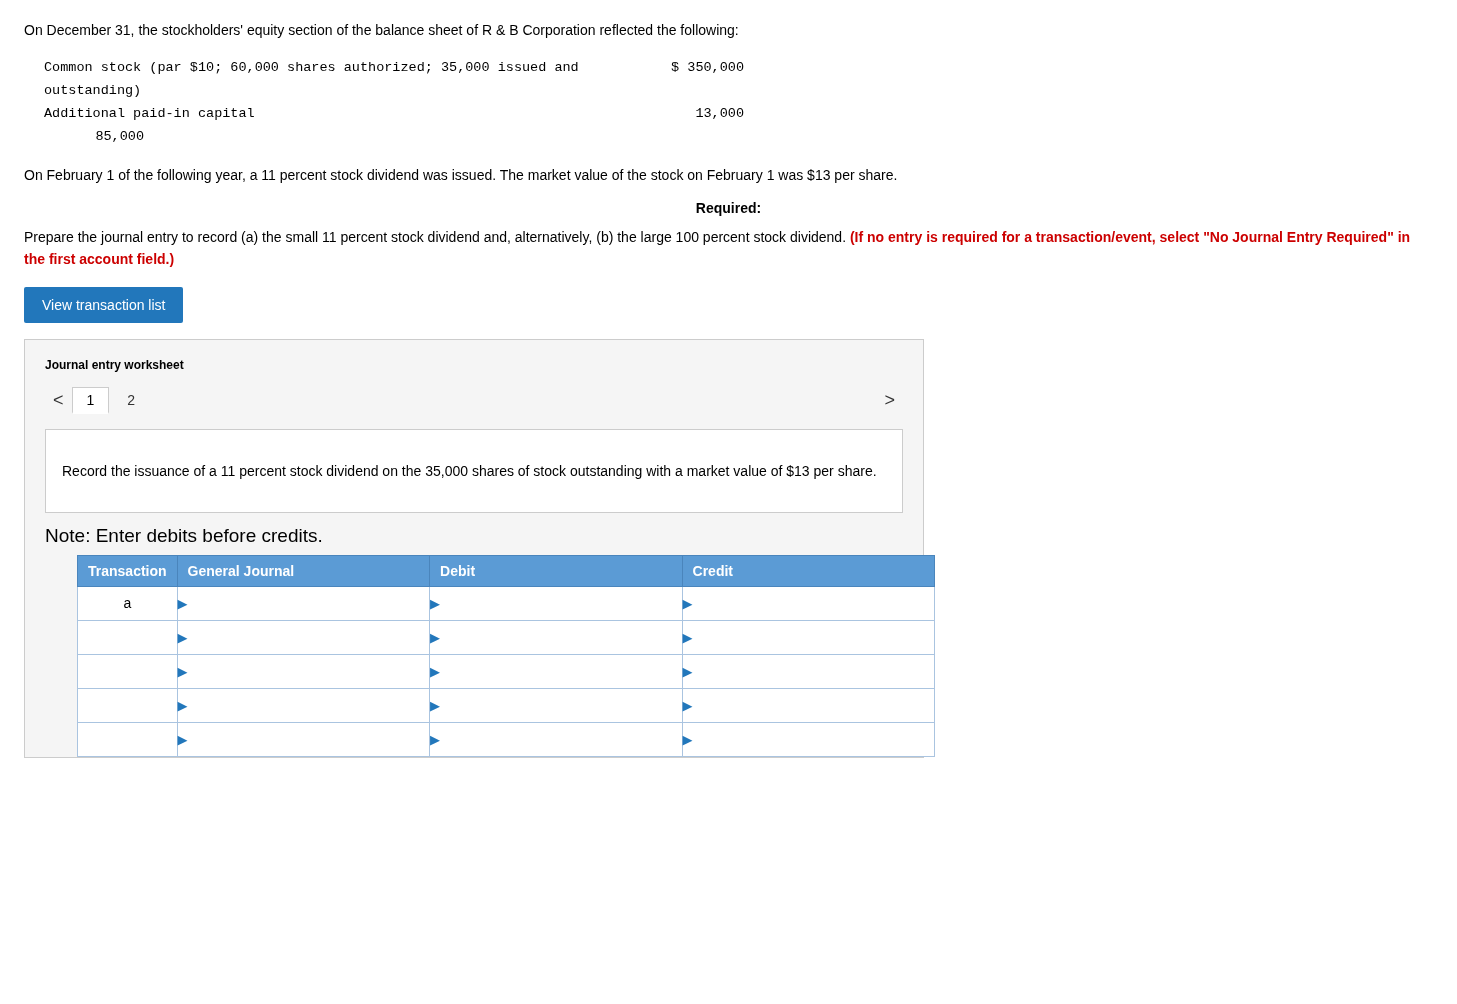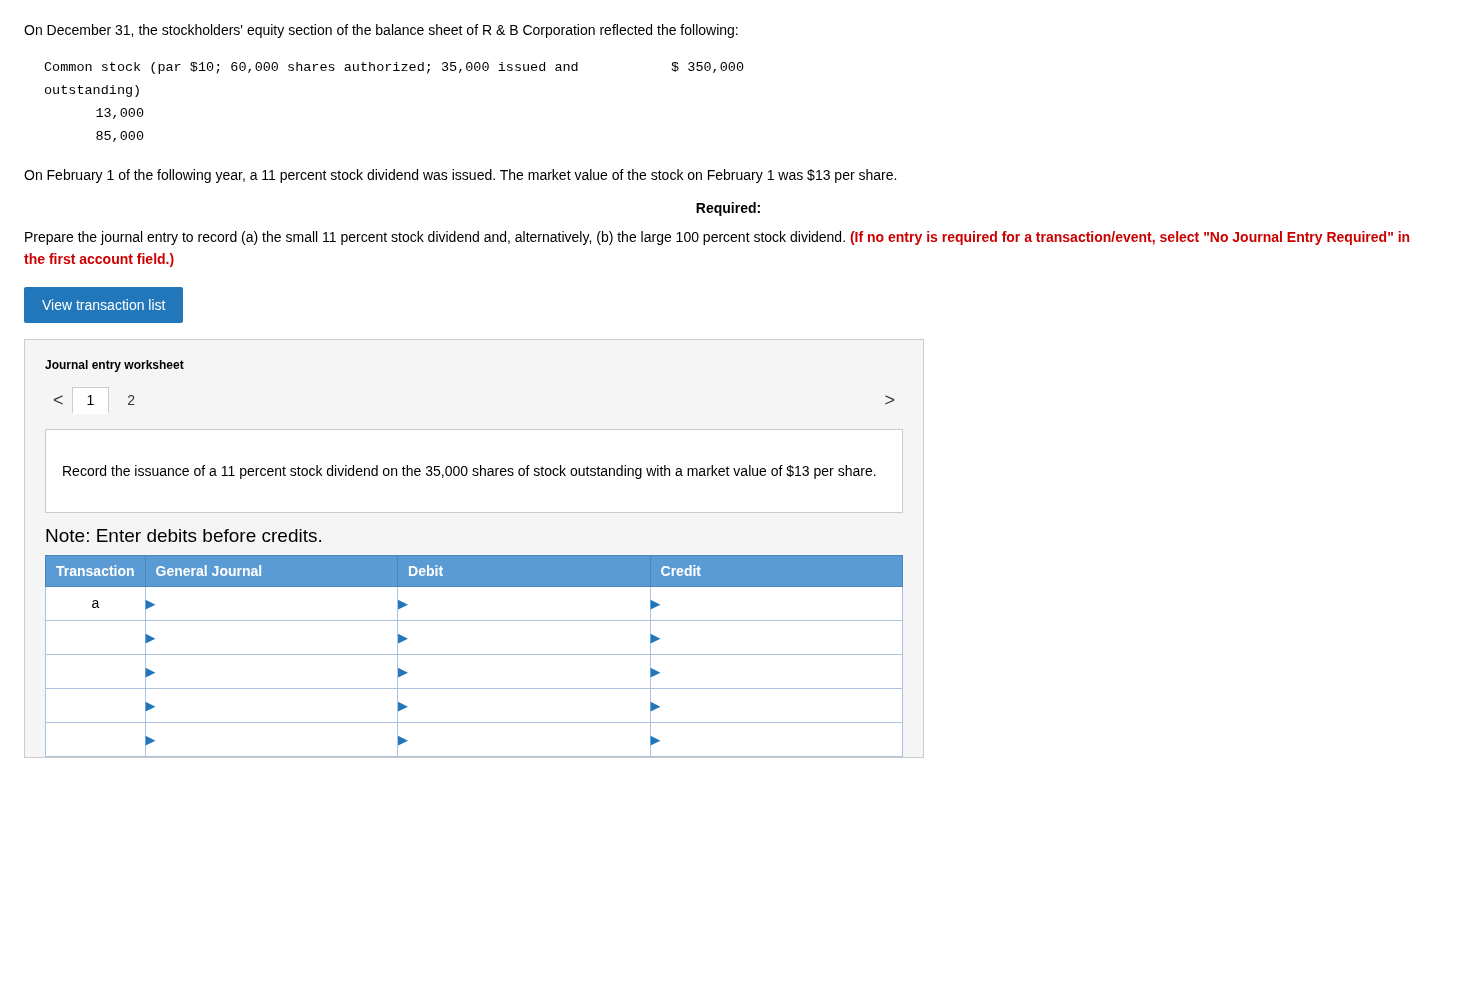--- a/index.html
+++ b/index.html
@@ -122,20 +122,21 @@
     }
     .note-text {
       color: #000000;
       font-size: 19px;
       margin-bottom: 8px;
     }
     .journal-table {
       width: 100%;
       border-collapse: collapse;
       margin-bottom: 0;
+      margin-left: 32px;
     }
     .journal-table thead tr {
       background-color: #5b9bd5;
       color: #fff;
     }
     .journal-table thead th {
       padding: 7px 10px;
       font-size: 14px;
       font-weight: bold;
       text-align: left;
@@ -192,20 +193,21 @@
 
 <div class="balance-sheet-table">
   <div class="balance-row">
     <div class="balance-label">
       <span>Common stock (par $10; 60,000 shares authorized; 35,000 issued and</span><br>
       <span>  outstanding)</span>
     </div>
     <div class="balance-value">$ 350,000</div>
   </div>
   <div class="balance-row">
+    <div class="balance-label">Additional paid-in capital</div>
     <div class="balance-value">13,000</div>
   </div>
   <div class="balance-row">
     <div class="balance-value">85,000</div>
   </div>
 </div>
 
 
 <p class="paragraph">On February 1 of the following year, a 11 percent stock dividend was issued. The market value of the stock on February 1 was $13 per share.</p>
 

